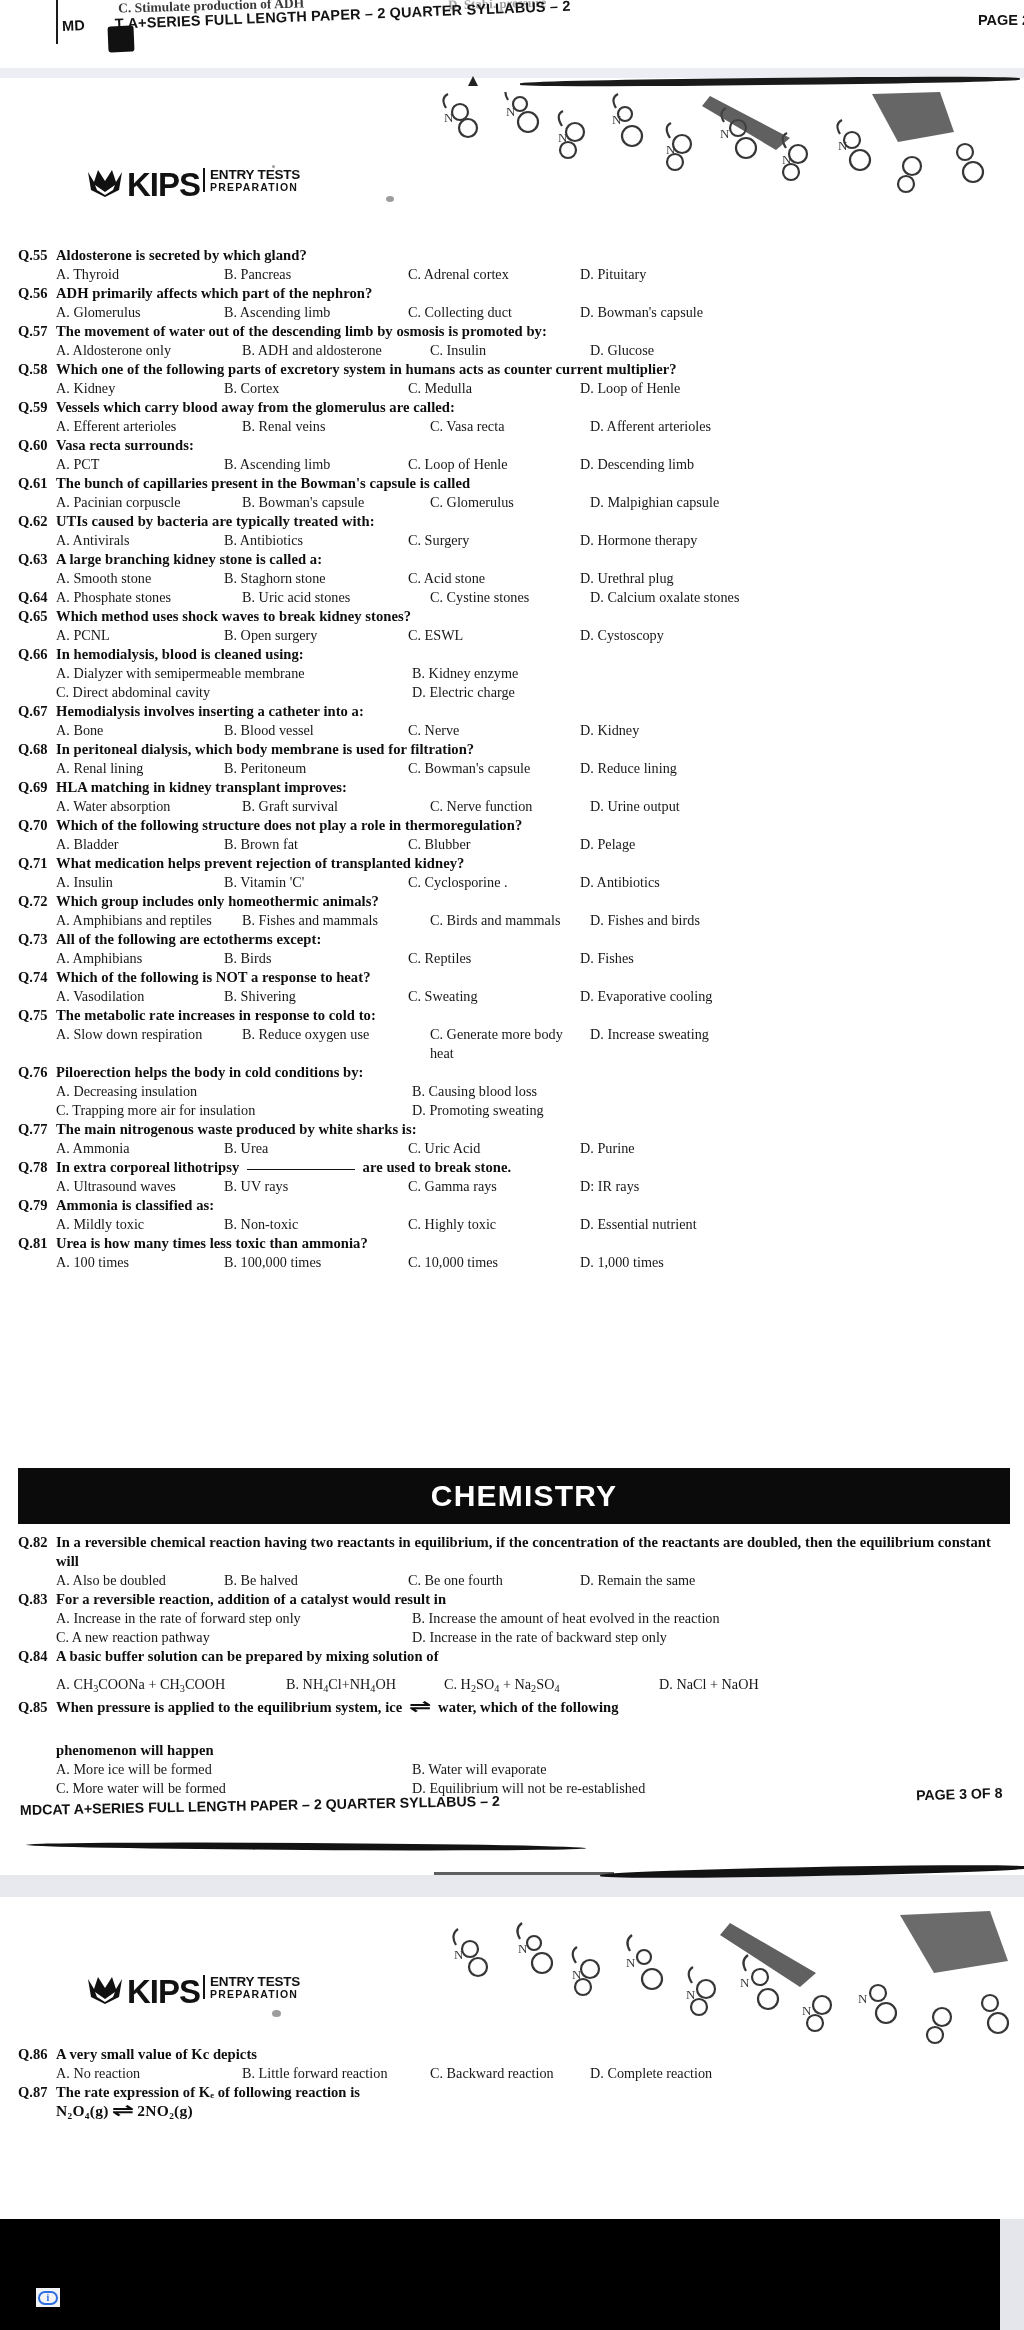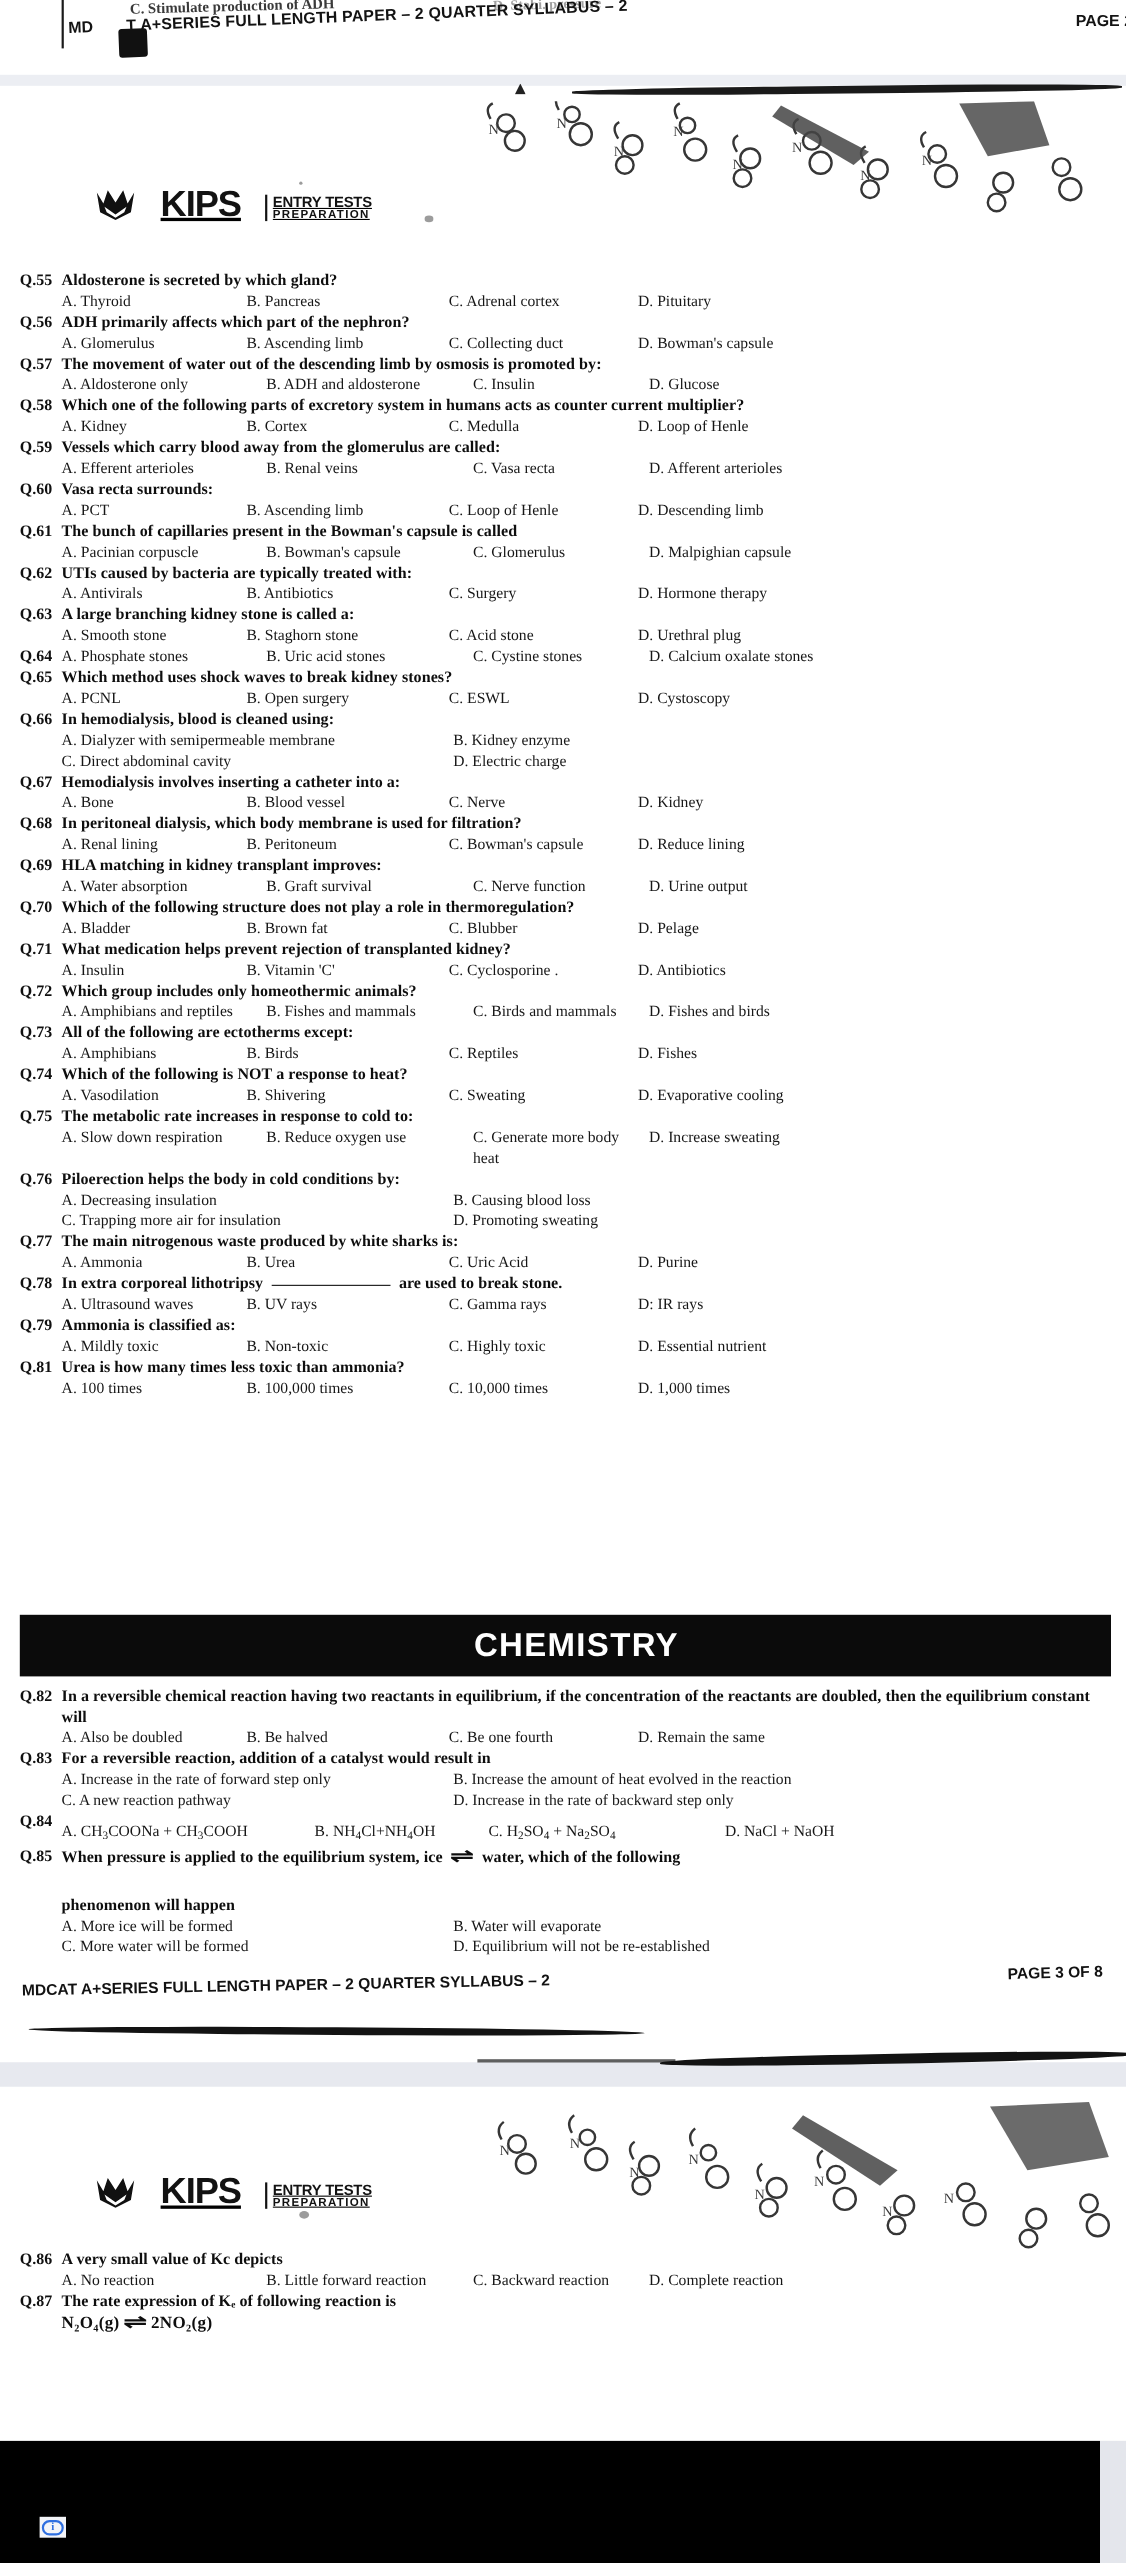--- a/index.html
+++ b/index.html
@@ -111,23 +111,22 @@
     left: 468px; top: 76px;
     width: 10px; height: 10px;
     background: #222;
     clip-path: polygon(50% 0, 100% 100%, 0 100%);
   }
 
   
   .kips {
     position: absolute;
     display: flex;
-    align-items: flex-end;
-    gap: 22px;
-    text-decoration: underline;
+    align-items: flex-start;
+    gap: 3px;
   }
   .kips-1 { left: 86px; top: 168px; }
   .crown {
     width: 38px; height: 30px;
     position: relative;
   }
   .crown svg { display: block; }
   .kips-word {
     font-family: "Liberation Sans", sans-serif;
     font-weight: 800;
@@ -779,20 +778,21 @@
             </div>
             <div class="opts two">
               <span class="opt h1">C. A new reaction pathway</span>
               <span class="opt h2">D. Increase in the rate of backward step only</span>
             </div>
           </div>
         </div>
         <div class="qrow">
           <div class="qnum">Q.84</div>
           <div class="qbody">
+            <div class="qtext">A basic buffer solution can be prepared by mixing solution of</div>
             <div class="opts" style="margin-top:9px">
               <span class="opt" style="width:230px">A. CH<sub>3</sub>COONa + CH<sub>3</sub>COOH</span>
               <span class="opt" style="width:158px">B. NH<sub>4</sub>Cl+NH<sub>4</sub>OH</span>
               <span class="opt" style="width:215px">C. H<sub>2</sub>SO<sub>4</sub> + Na<sub>2</sub>SO<sub>4</sub></span>
               <span class="opt">D. NaCl + NaOH</span>
             </div>
           </div>
         </div>
         <div class="qrow">
           <div class="qnum">Q.85</div>

